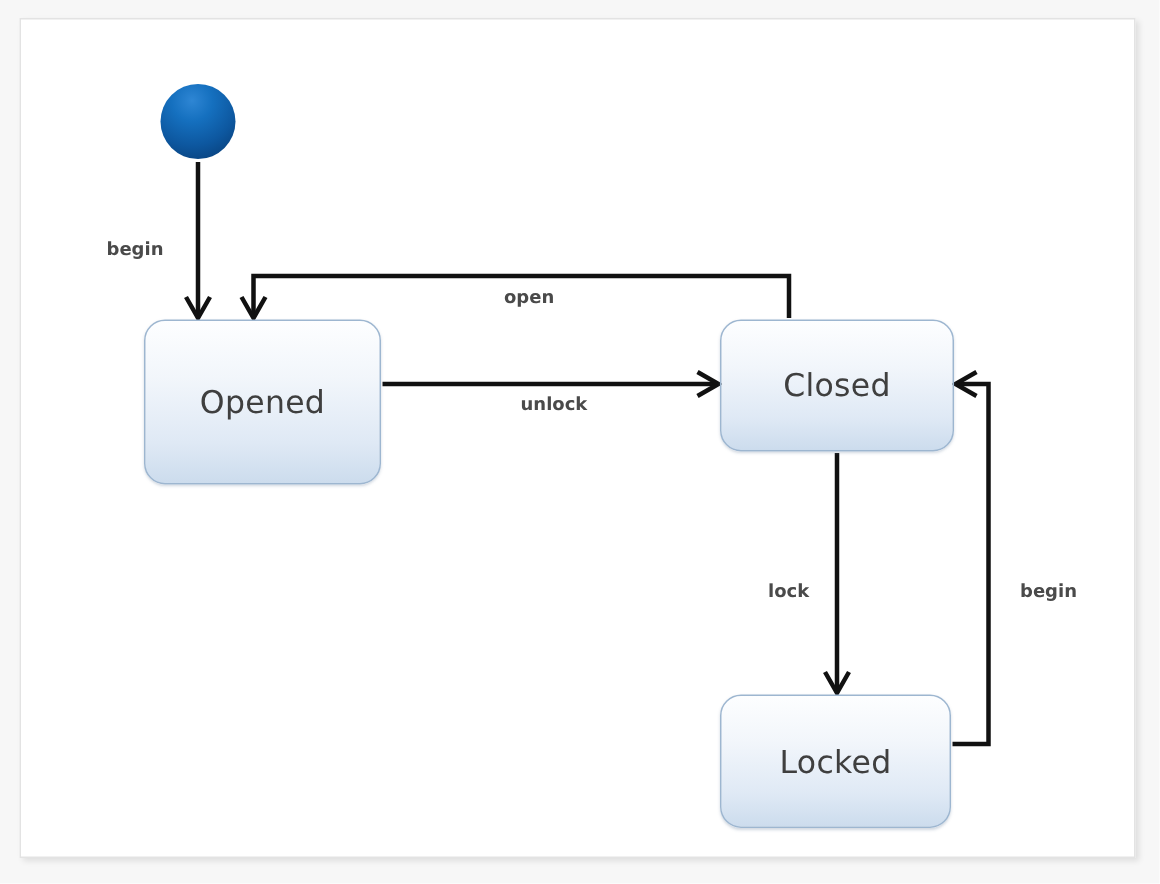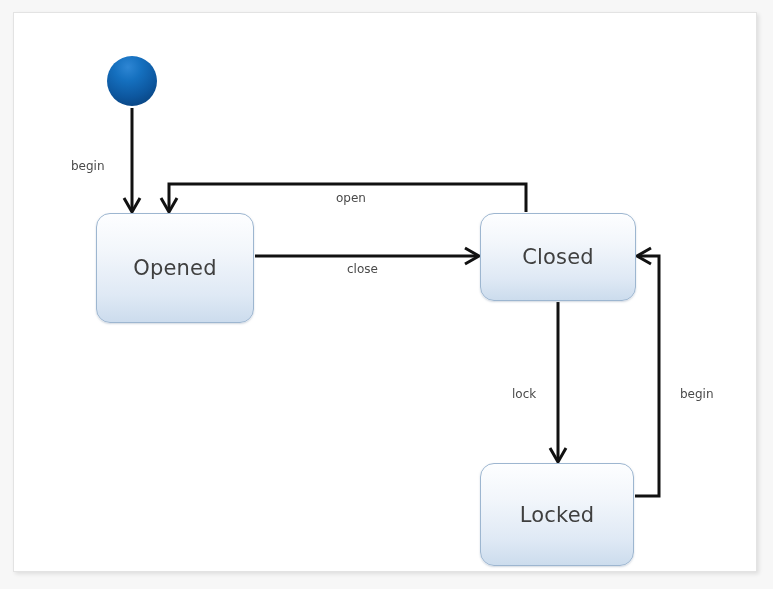--- a/index.html
+++ b/index.html
@@ -68,20 +68,21 @@
     position: absolute;
     border-radius: 50%;
     background: radial-gradient(circle at 42% 22%, #2e86d4 0%, #1570bf 28%, #0d579f 62%, #07386e 100%);
   }
   .edge-label {
     position: absolute;
     font-family: "DejaVu Sans", sans-serif;
     font-size: 12px;
     color: #4a4a4a;
     white-space: nowrap;
+    font-weight: bold;
   }
 </style>
 </head>
 <body>
 
 <div id="page">
   <div id="canvas">
 
     <svg id="diagram-svg" viewBox="0 0 773 589" xmlns="http://www.w3.org/2000/svg">
       <g fill="none" stroke="#111111" stroke-width="3" stroke-linecap="butt" stroke-linejoin="miter">
@@ -117,28 +118,28 @@
     <div class="initial-node" style="left:93px; top:43px; width:50px; height:50px;"></div>
 
     <div class="state-node" style="left:82px; top:200px; width:158px; height:110px;">
       <span class="state-label">Opened</span>
     </div>
 
     <div class="state-node" style="left:466px; top:200px; width:156px; height:88px;">
       <span class="state-label">Closed</span>
     </div>
 
-    <div class="state-node" style="left:466px; top:450px; width:154px; height:103px;">
+    <div class="state-node" style="left:466px; top:450px; width:154px; height:89px;">
       <span class="state-label">Locked</span>
     </div>
 
     <span class="edge-label" style="left:57px; top:146px;">begin</span>
 
     <span class="edge-label" style="left:322px; top:178px;">open</span>
 
-    <span class="edge-label" style="left:333px; top:249px;">close</span>
+    <span class="edge-label" style="left:333px; top:249px;">unlock</span>
 
     <span class="edge-label" style="left:498px; top:374px;">lock</span>
 
     <span class="edge-label" style="left:666px; top:374px;">begin</span>
 
   </div>
 </div>
 
 </body></html>

